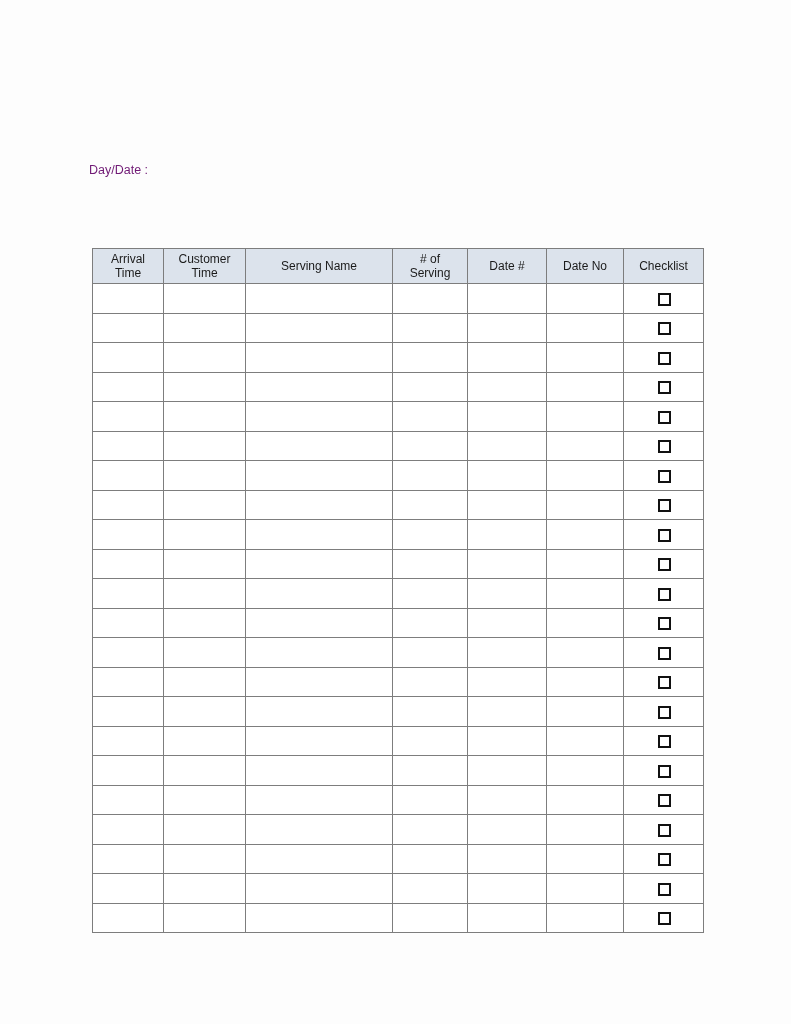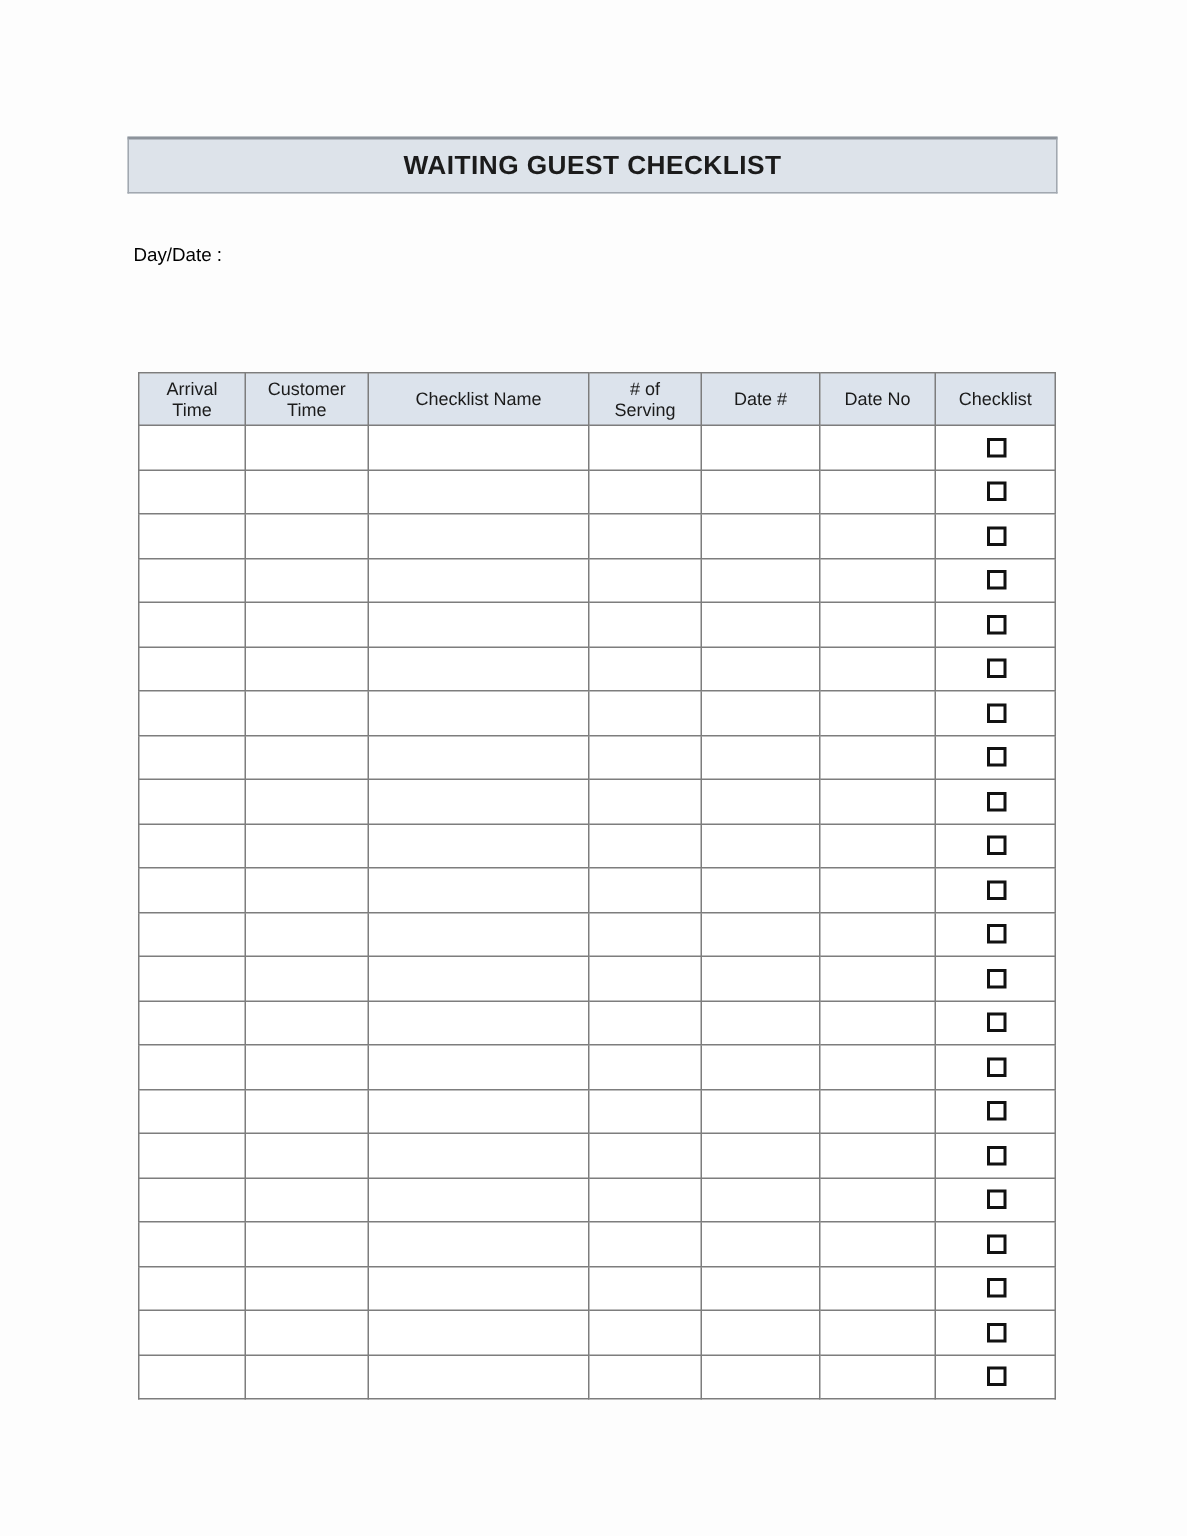--- a/index.html
+++ b/index.html
@@ -46,21 +46,21 @@
     text-align: center;
     white-space: nowrap;
   }
 
   
   .daydate {
     position: absolute;
     left: 89px;
     top: 163px;
     font-size: 12.5px;
-    color: #000000;
+    color: #701a75;
     white-space: nowrap;
   }
 
   
   .sheet {
     position: absolute;
     left: 92px;
     top: 216px;
     width: 611px;
     border-collapse: collapse;
@@ -113,23 +113,20 @@
     vertical-align: middle;
     position: relative;
     left: 1px;
   }
 </style>
 </head>
 <body>
 
 <div class="page">
 
-  <div class="title-banner">
-    <div class="title-text">WAITING GUEST CHECKLIST</div>
-  </div>
 
   <div class="daydate">Day/Date :</div>
 
   <table class="sheet">
     <colgroup>
       <col class="col-arrival">
       <col class="col-serving">
       <col class="col-customer">
       <col class="col-persons">
       <col class="col-phone">
@@ -140,21 +137,21 @@
       <tr>
         <th>
           <span>Arrival</span><br>
           <span>Time</span>
         </th>
         <th>
           <span>Customer</span><br>
           <span>Time</span>
         </th>
         <th>
-          <span>Checklist Name</span>
+          <span>Serving Name</span>
         </th>
         <th>
           <span># of</span><br>
           <span>Serving</span>
         </th>
         <th>
           <span>Date #</span>
         </th>
         <th>
           <span>Date No</span>

